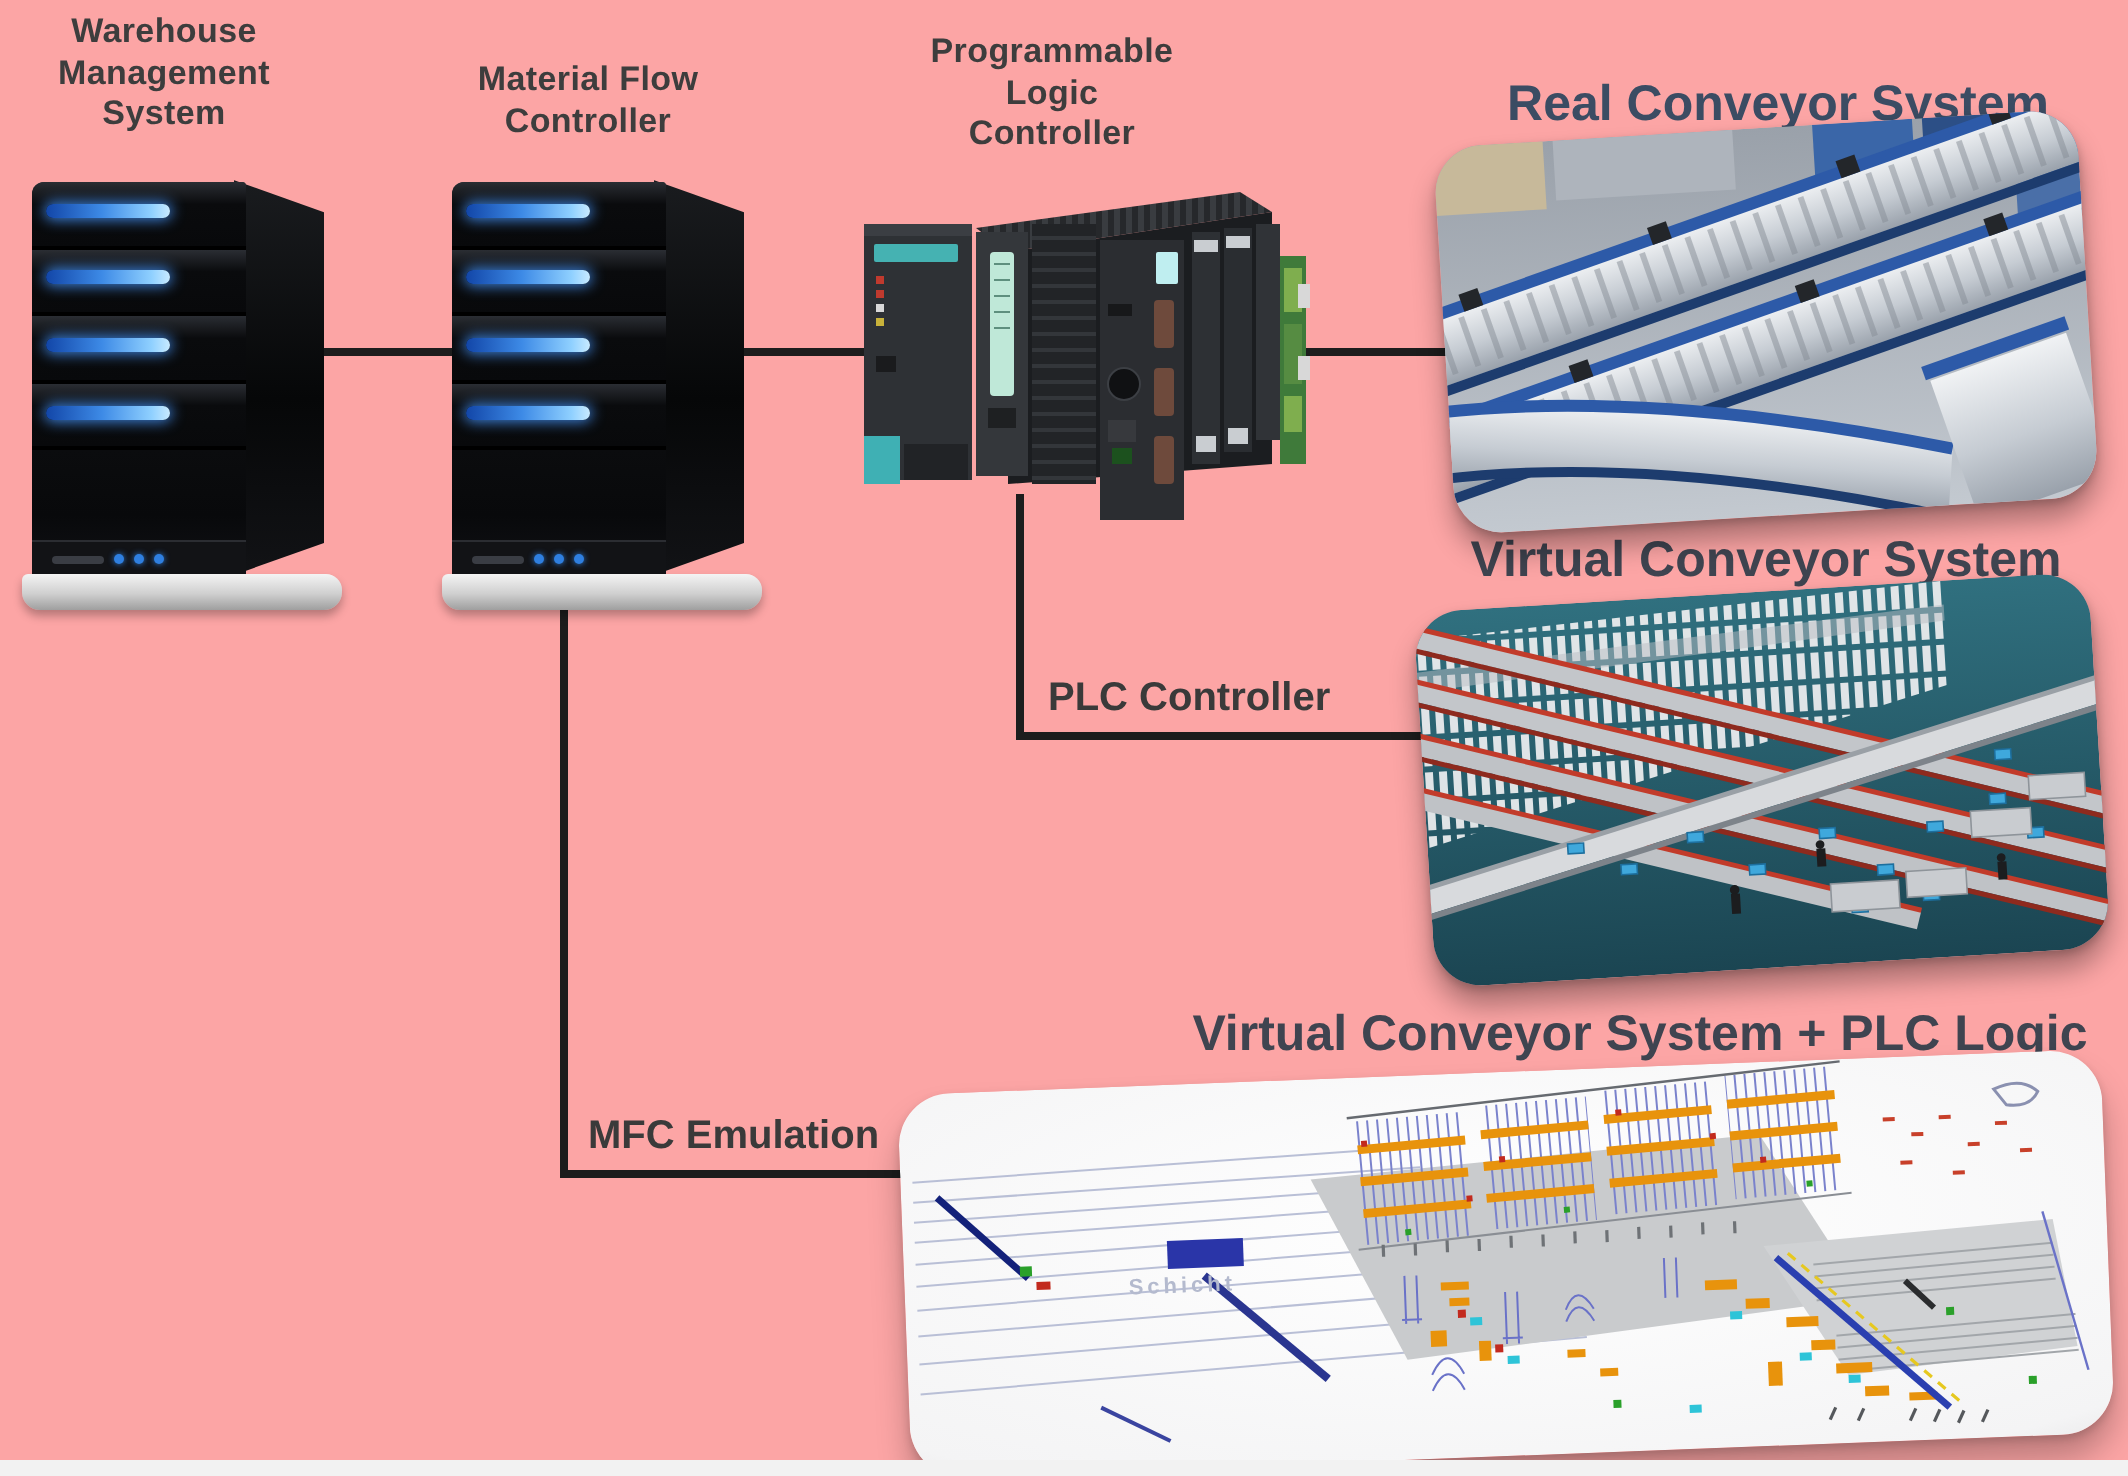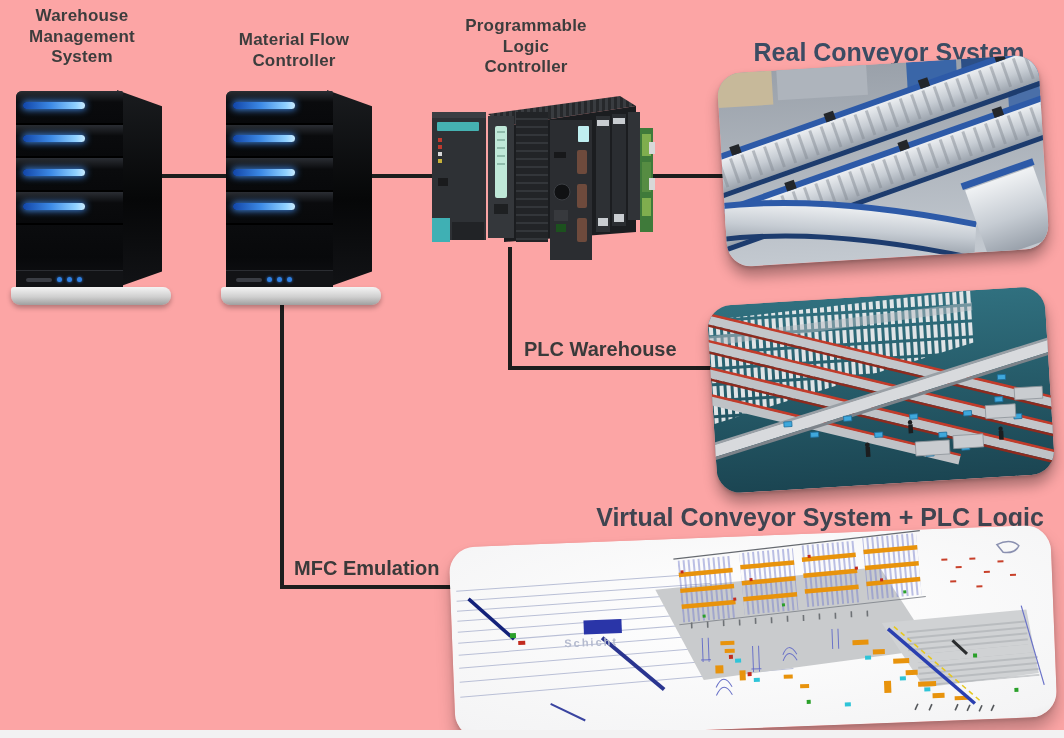--- a/index.html
+++ b/index.html
@@ -62,31 +62,32 @@
   <div class="node-label" style="left:0px;top:6px;width:164px;">Warehouse
 Management
 System</div>
   <div class="node-label" style="left:208px;top:30px;width:172px;">Material Flow
 Controller</div>
   <div class="node-label" style="left:430px;top:16px;width:192px;">Programmable
 Logic
 Controller</div>
 
   <div class="sys-label" style="left:728px;top:38px;width:322px;color:#3b4c63;">Real Conveyor System</div>
+  <div class="sys-label" style="left:718px;top:266px;width:330px;color:#3f4450;">Virtual Conveyor System</div>
   <div class="sys-label" style="left:560px;top:503px;width:520px;color:#3f4450;">Virtual Conveyor System + PLC Logic</div>
 
   <div class="edge h" style="left:152px;top:174px;width:80px;"></div>
   <div class="edge h" style="left:366px;top:174px;width:67px;"></div>
   <div class="edge h" style="left:652px;top:174px;width:75px;"></div>
   <div class="edge v" style="left:508px;top:247px;height:121px;"></div>
   <div class="edge h" style="left:508px;top:366px;width:210px;"></div>
   <div class="edge v" style="left:280px;top:290px;height:299px;"></div>
   <div class="edge h" style="left:280px;top:585px;width:192px;"></div>
 
-  <div class="edge-label" style="left:524px;top:338px;">PLC Warehouse</div>
+  <div class="edge-label" style="left:524px;top:338px;">PLC Controller</div>
   <div class="edge-label" style="left:294px;top:557px;">MFC Emulation</div>
 
   <div class="server" style="left:16px;top:88px;">
     <div class="srv-side"></div>
     <div class="srv-front">
       <div class="bay">
           <span class="led"></span>
         </div>
       <div class="bay">
           <span class="led"></span>

